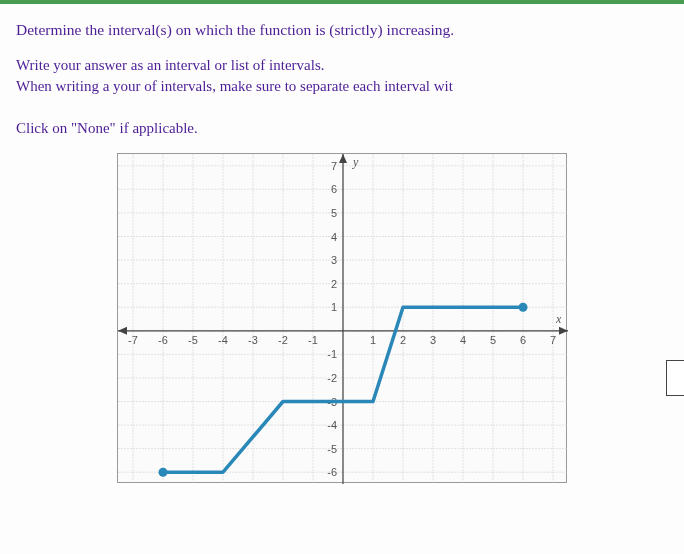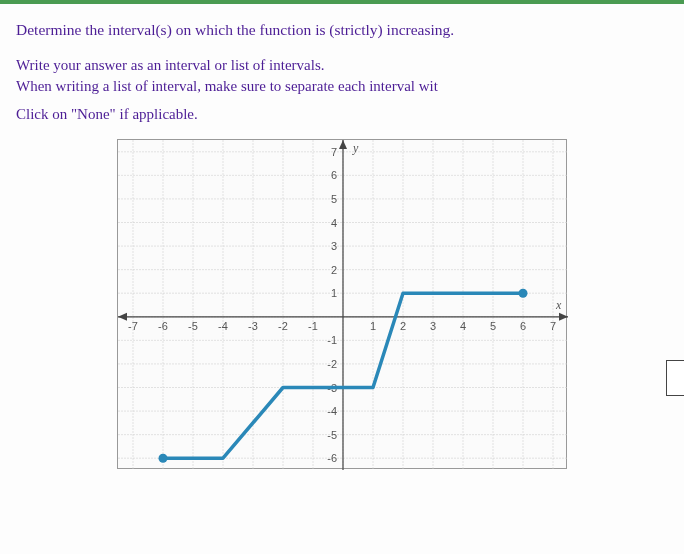--- a/index.html
+++ b/index.html
@@ -19,21 +19,21 @@
       color: #4c1d95;
     }
     .question-text {
       font-size: 15.5px;
       line-height: 1.5;
       margin-bottom: 14px;
     }
     .instruction {
       font-size: 15px;
       line-height: 1.35;
-      margin-bottom: 10px;
+      margin-bottom: 24px;
     }
     .click-instruction {
       font-size: 15px;
       margin-bottom: 16px;
     }
     .chart-container {
       display: flex;
       justify-content: center;
       margin-top: 10px;
     }
@@ -65,21 +65,21 @@
   </style>
 </head>
 <body>
 
 <div class="top-bar"></div>
 
 <div class="content">
   <p class="question-text">Determine the interval(s) on which the function is (strictly) increasing.</p>
   <p class="instruction">
     <span>Write your answer as an interval or list of intervals.</span><br>
-    <span>When writing a list of interval, make sure to separate each interval wit</span>
+    <span>When writing a your of intervals, make sure to separate each interval wit</span>
   </p>
   <p class="click-instruction">Click on "None" if applicable.</p>
 
   <div class="chart-container">
     <div class="chart-frame">
       <svg id="chart-svg" width="450" height="330">
           <line x1="15" y1="0" x2="15" y2="330" class="grid-major"></line>
           <line x1="45" y1="0" x2="45" y2="330" class="grid-major"></line>
           <line x1="75" y1="0" x2="75" y2="330" class="grid-major"></line>
           <line x1="105" y1="0" x2="105" y2="330" class="grid-major"></line>

